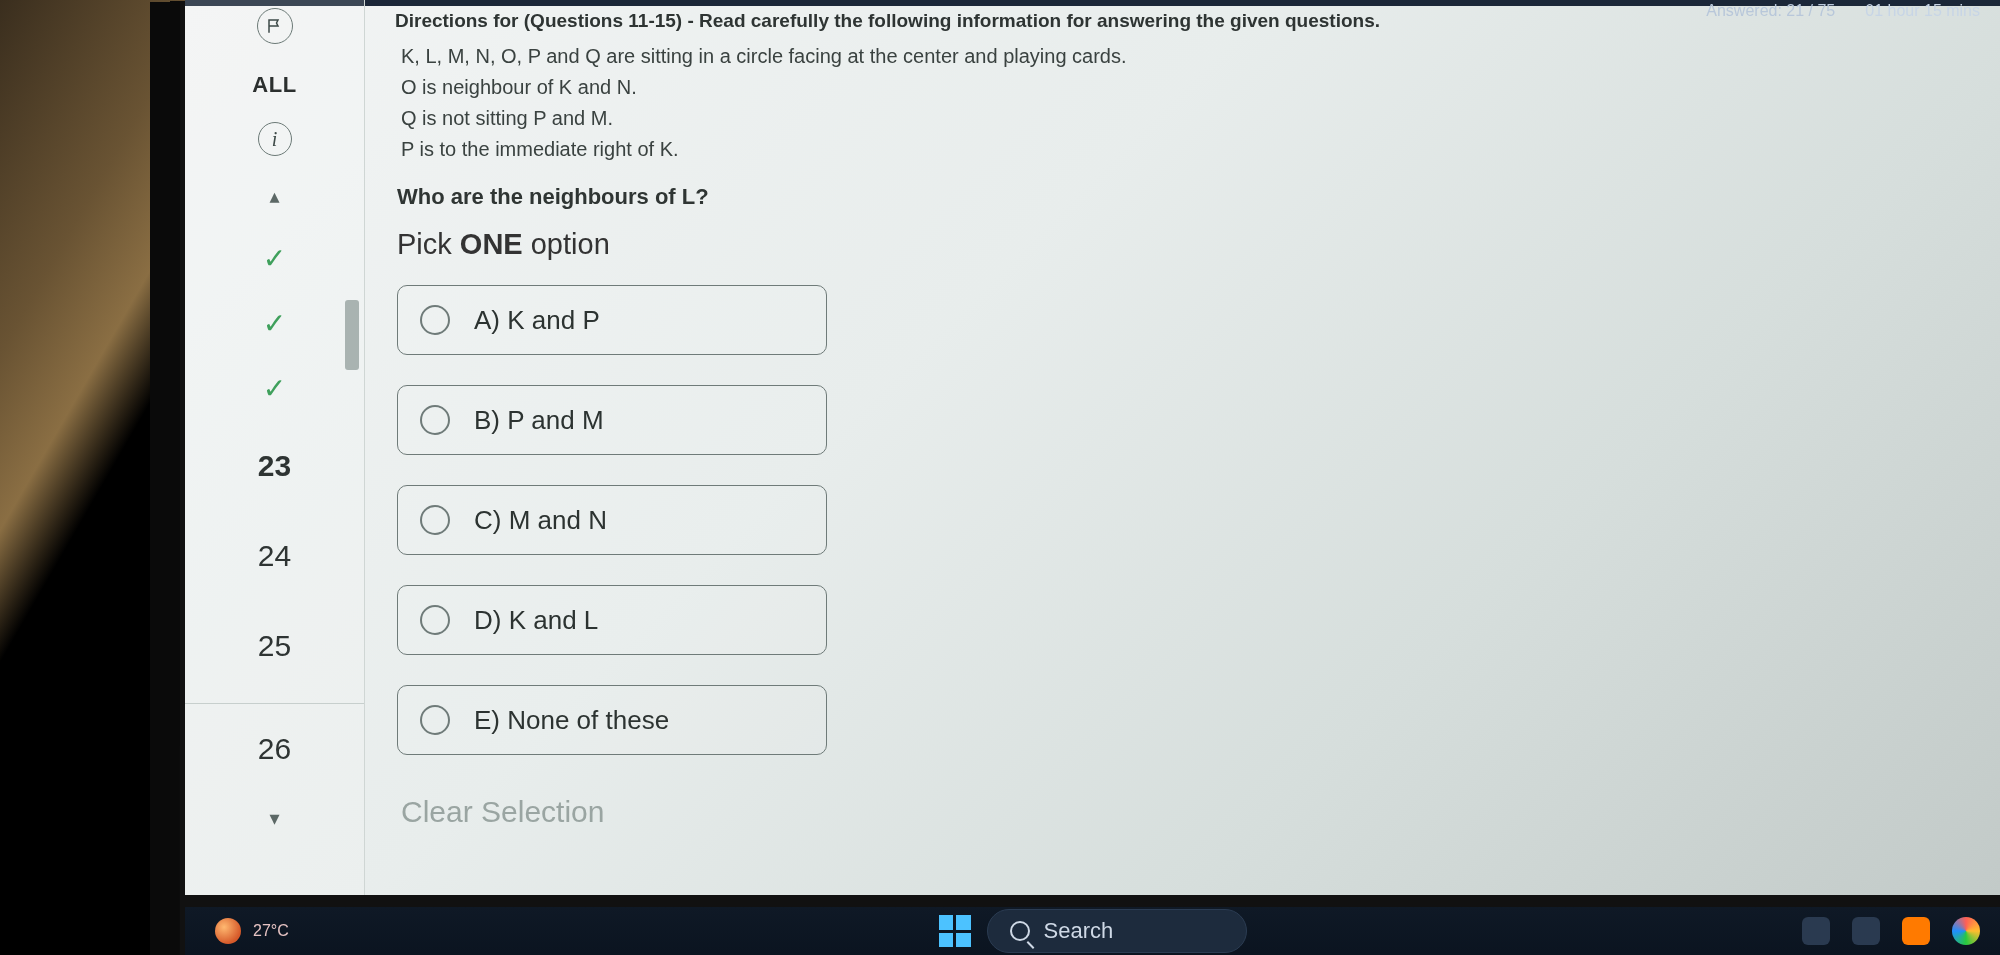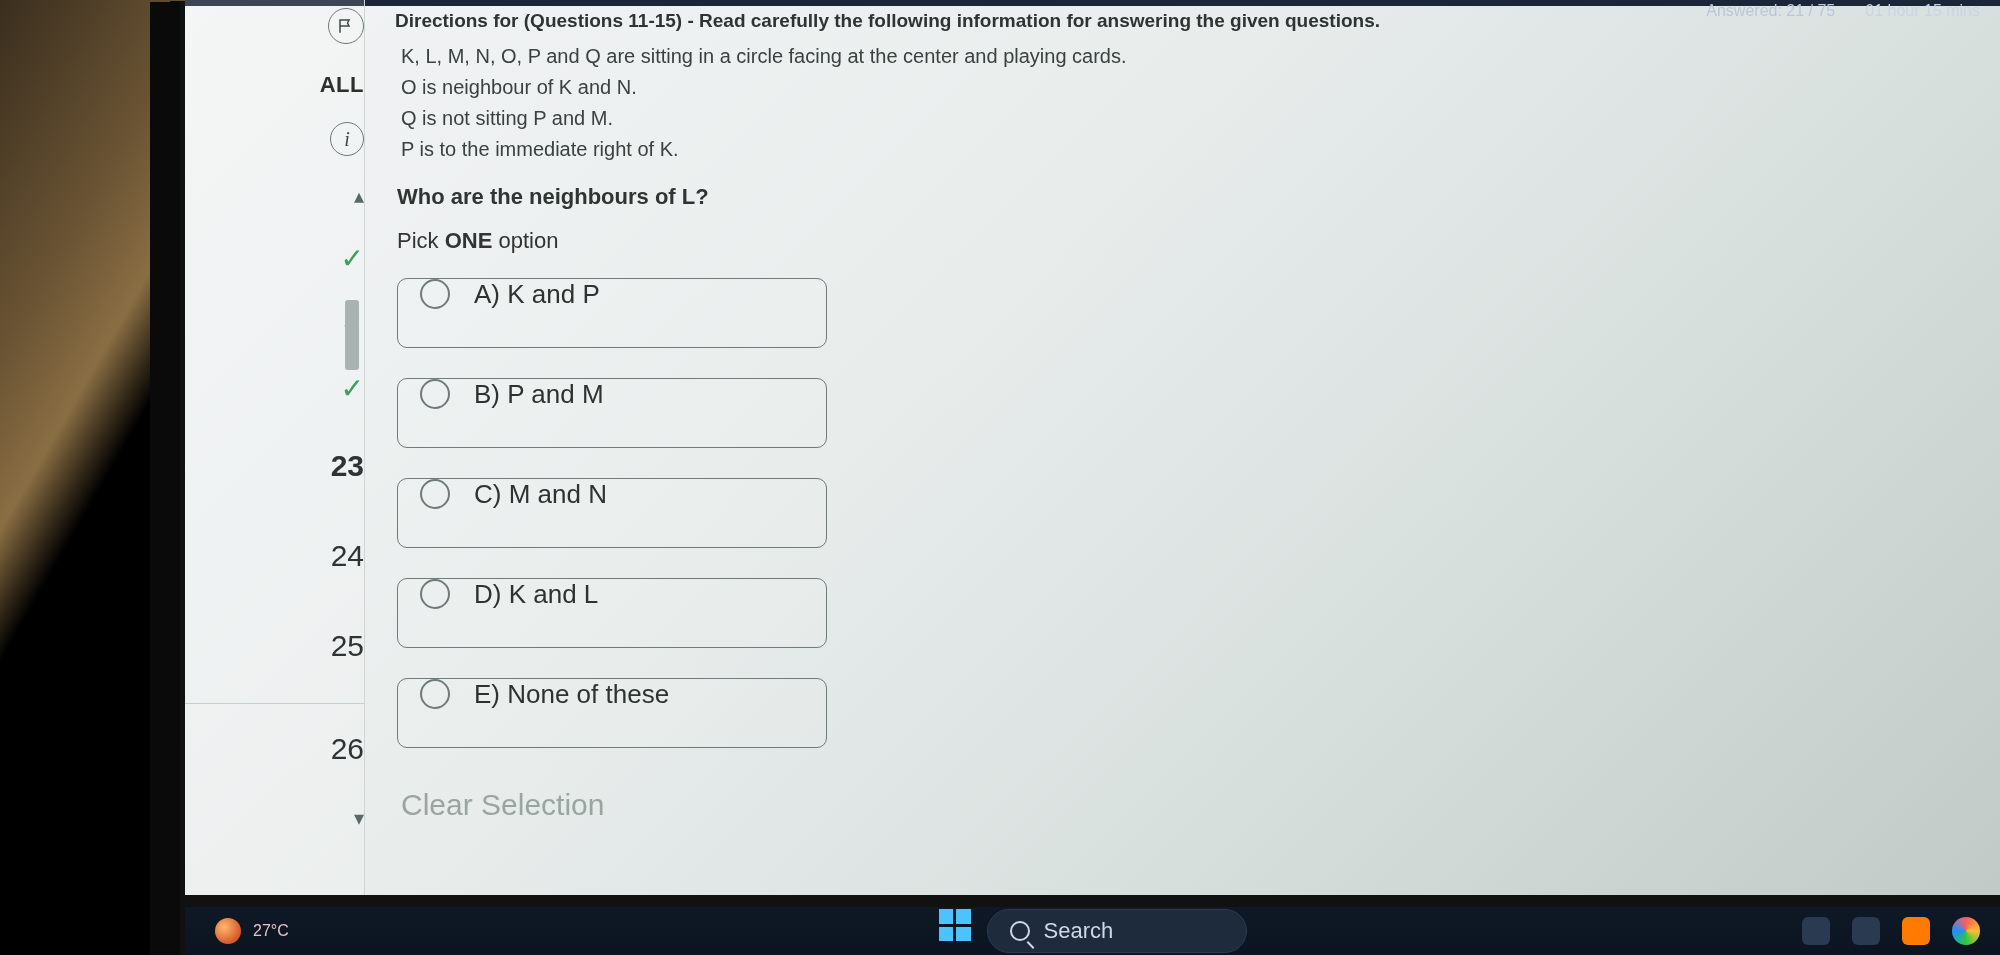--- a/index.html
+++ b/index.html
@@ -35,21 +35,21 @@
     position: absolute; top: 2px; right: 20px;
     color: #9fb0c6; font-size: 16px; display: flex; gap: 30px; align-items: center; justify-content: space-between;
   }
   .top-right .ans { color:#b8c7da; }
   .top-right .timer { color:#c7d5e6; }
 
   
   .sidebar {
     position: absolute; left: 0; top: 0; bottom: 0; width: 180px;
     border-right: 1px solid #cfd6d4;
-    display: flex; flex-direction: column; align-items: flex-end;
+    display: flex; flex-direction: column; align-items: center;
     padding-top: 8px;
     background: rgba(255,255,255,0.15);
   }
   .sidebar .iconbtn {
     width: 36px; height: 36px; border: 1.5px solid #6c7a77; border-radius: 50%;
     display:flex; align-items:center; justify-content:center;
     color:#3e4a48; font-size: 20px; margin-bottom: 18px;
   }
   .sidebar .all { font-weight: 700; color:#2b2f2e; font-size: 22px; margin: 10px 0 24px; letter-spacing:.5px;}
   .sidebar .info {
@@ -75,28 +75,28 @@
   
   .main {
     position: absolute; left: 200px; right: 10px; top: 10px; bottom: 0;
     padding: 0 10px;
     color:#2b2f2e;
   }
   .directions-title { font-weight:700; font-size: 19px; margin-bottom: 10px; color:#2e3433;}
   .passage { font-size: 20px; line-height: 1.45; color:#3a4240; margin-left: 6px; margin-bottom: 20px;}
   .passage p { margin: 2px 0; }
   .question { font-weight:700; font-size: 22px; margin: 20px 0 18px 2px; color:#2f3533;}
-  .pick { font-size: 22px; margin: 16px 0 24px 2px; color:#333;}
+  .pick { font-size: 29px; margin: 16px 0 24px 2px; color:#333;}
   .pick b { font-weight:800; }
 
   .options { display:flex; flex-direction:column; gap: 30px; margin-left: 2px; }
   .option {
     width: 430px; height: 70px;
     border: 1.5px solid #6f7b79; border-radius: 10px;
-    display:flex; align-items:flex-start; gap: 24px;
+    display:flex; align-items:center; gap: 24px;
     padding: 0 22px;
     background: rgba(255,255,255,0.08);
     cursor: pointer;
   }
   .option .radio {
     width: 30px; height: 30px; border: 2px solid #6f7b79; border-radius: 50%;
     flex: 0 0 auto;
   }
   .option .label { font-size: 26px; color:#2c3331; }
 
@@ -107,21 +107,21 @@
 
   
   .taskbar {
     position:absolute; left:185px; right:0; bottom:0; height:48px;
     background: linear-gradient(#0f1926, #0b1420);
     display:flex; align-items:center; justify-content:center; gap:18px;
     color:#dfe7f2;
   }
   .taskbar .left-group { position:absolute; left: 30px; display:flex; align-items:center; gap:12px; color:#e6c3c3;}
   .taskbar .weather-ico { width:26px; height:26px; border-radius:50%; background: radial-gradient(circle at 35% 35%, #ffb870, #d65a2a 70%);}
-  .taskbar .center { display:flex; gap:16px;}
+  .taskbar .center { display:flex; align-items:center; gap:16px;}
   .taskbar .winlogo {
     width:32px; height:32px; display:grid; grid-template-columns:1fr 1fr; grid-template-rows:1fr 1fr; gap:3px;
   }
   .taskbar .winlogo span { background:#4cc2ff; }
   .taskbar .searchpill {
     height:44px; min-width:260px; border-radius:22px; background:#1d2b3d;
     display:flex; align-items:center; gap:14px; padding:0 22px; color:#cfd9e6; font-size:22px;
     border:1px solid #2b3c52;
   }
   .taskbar .searchpill .mag {

